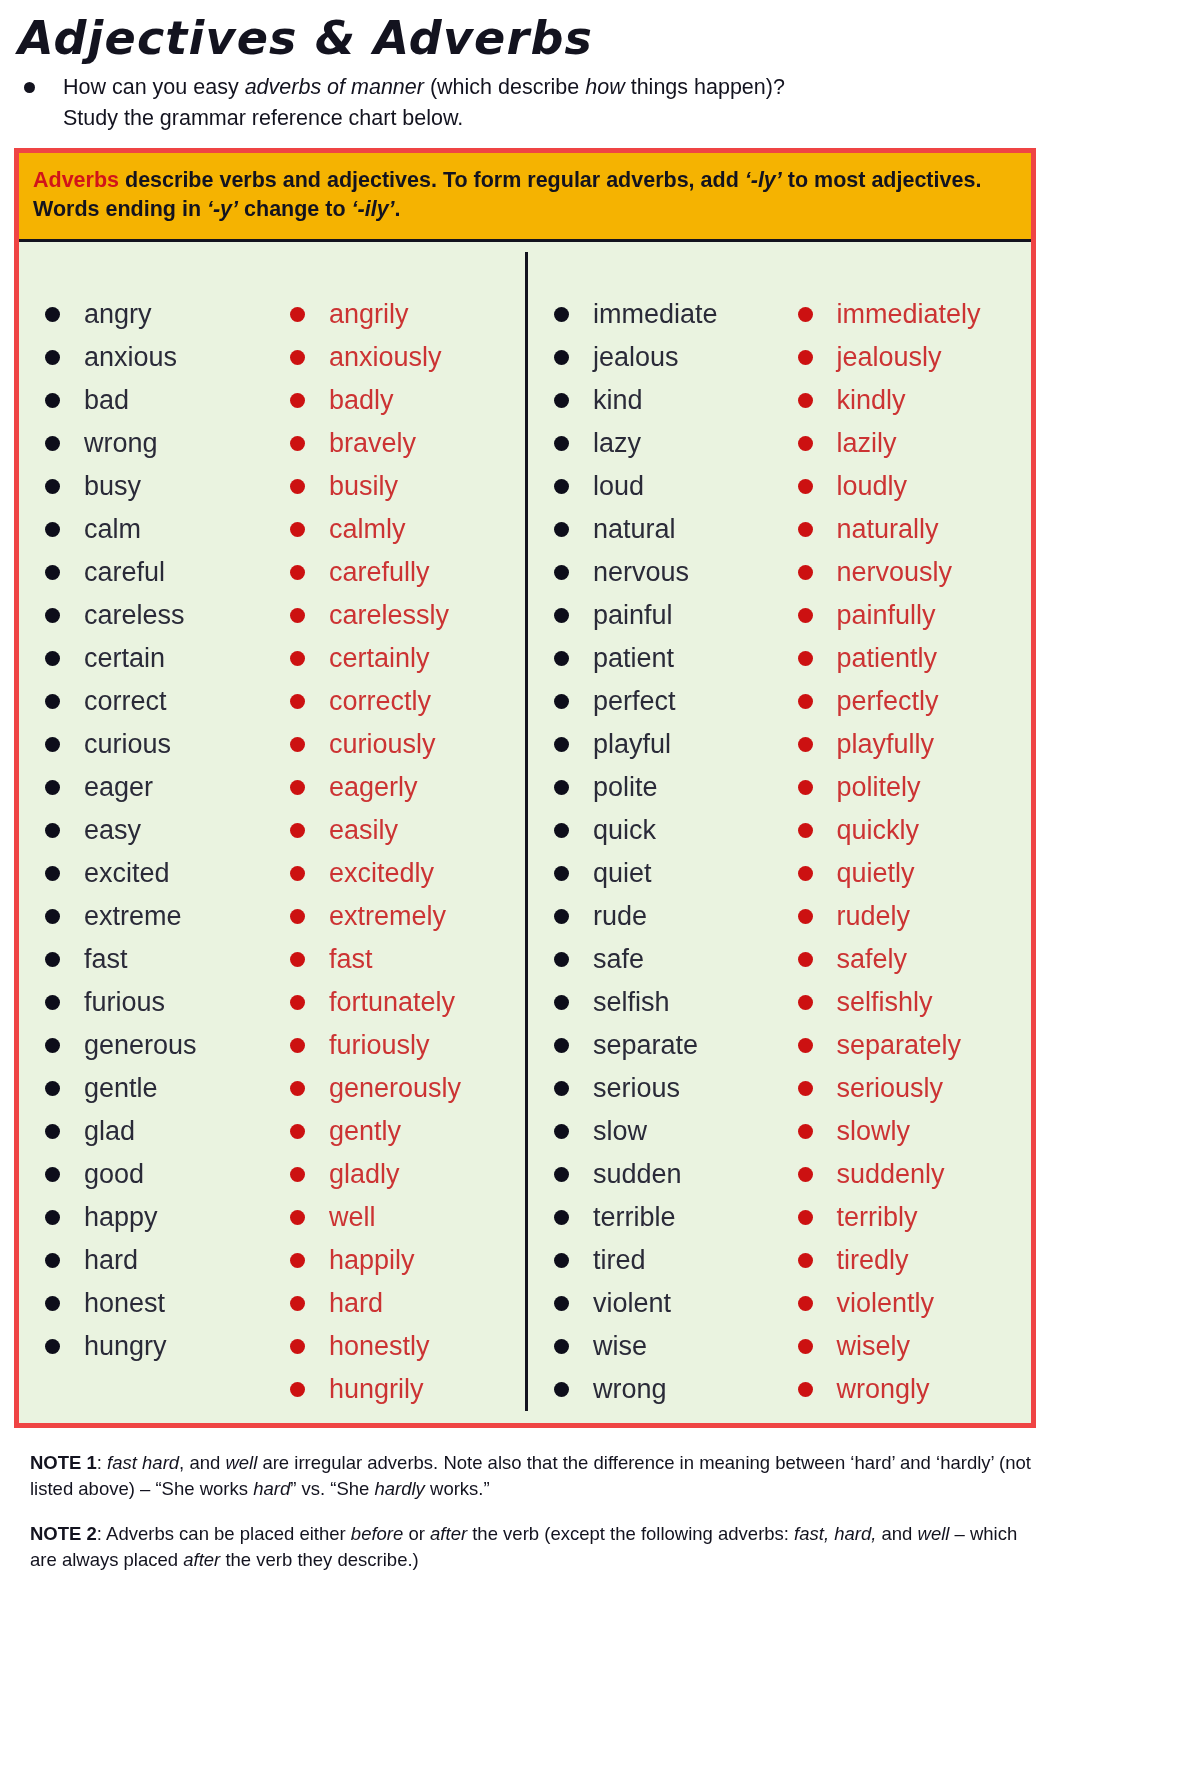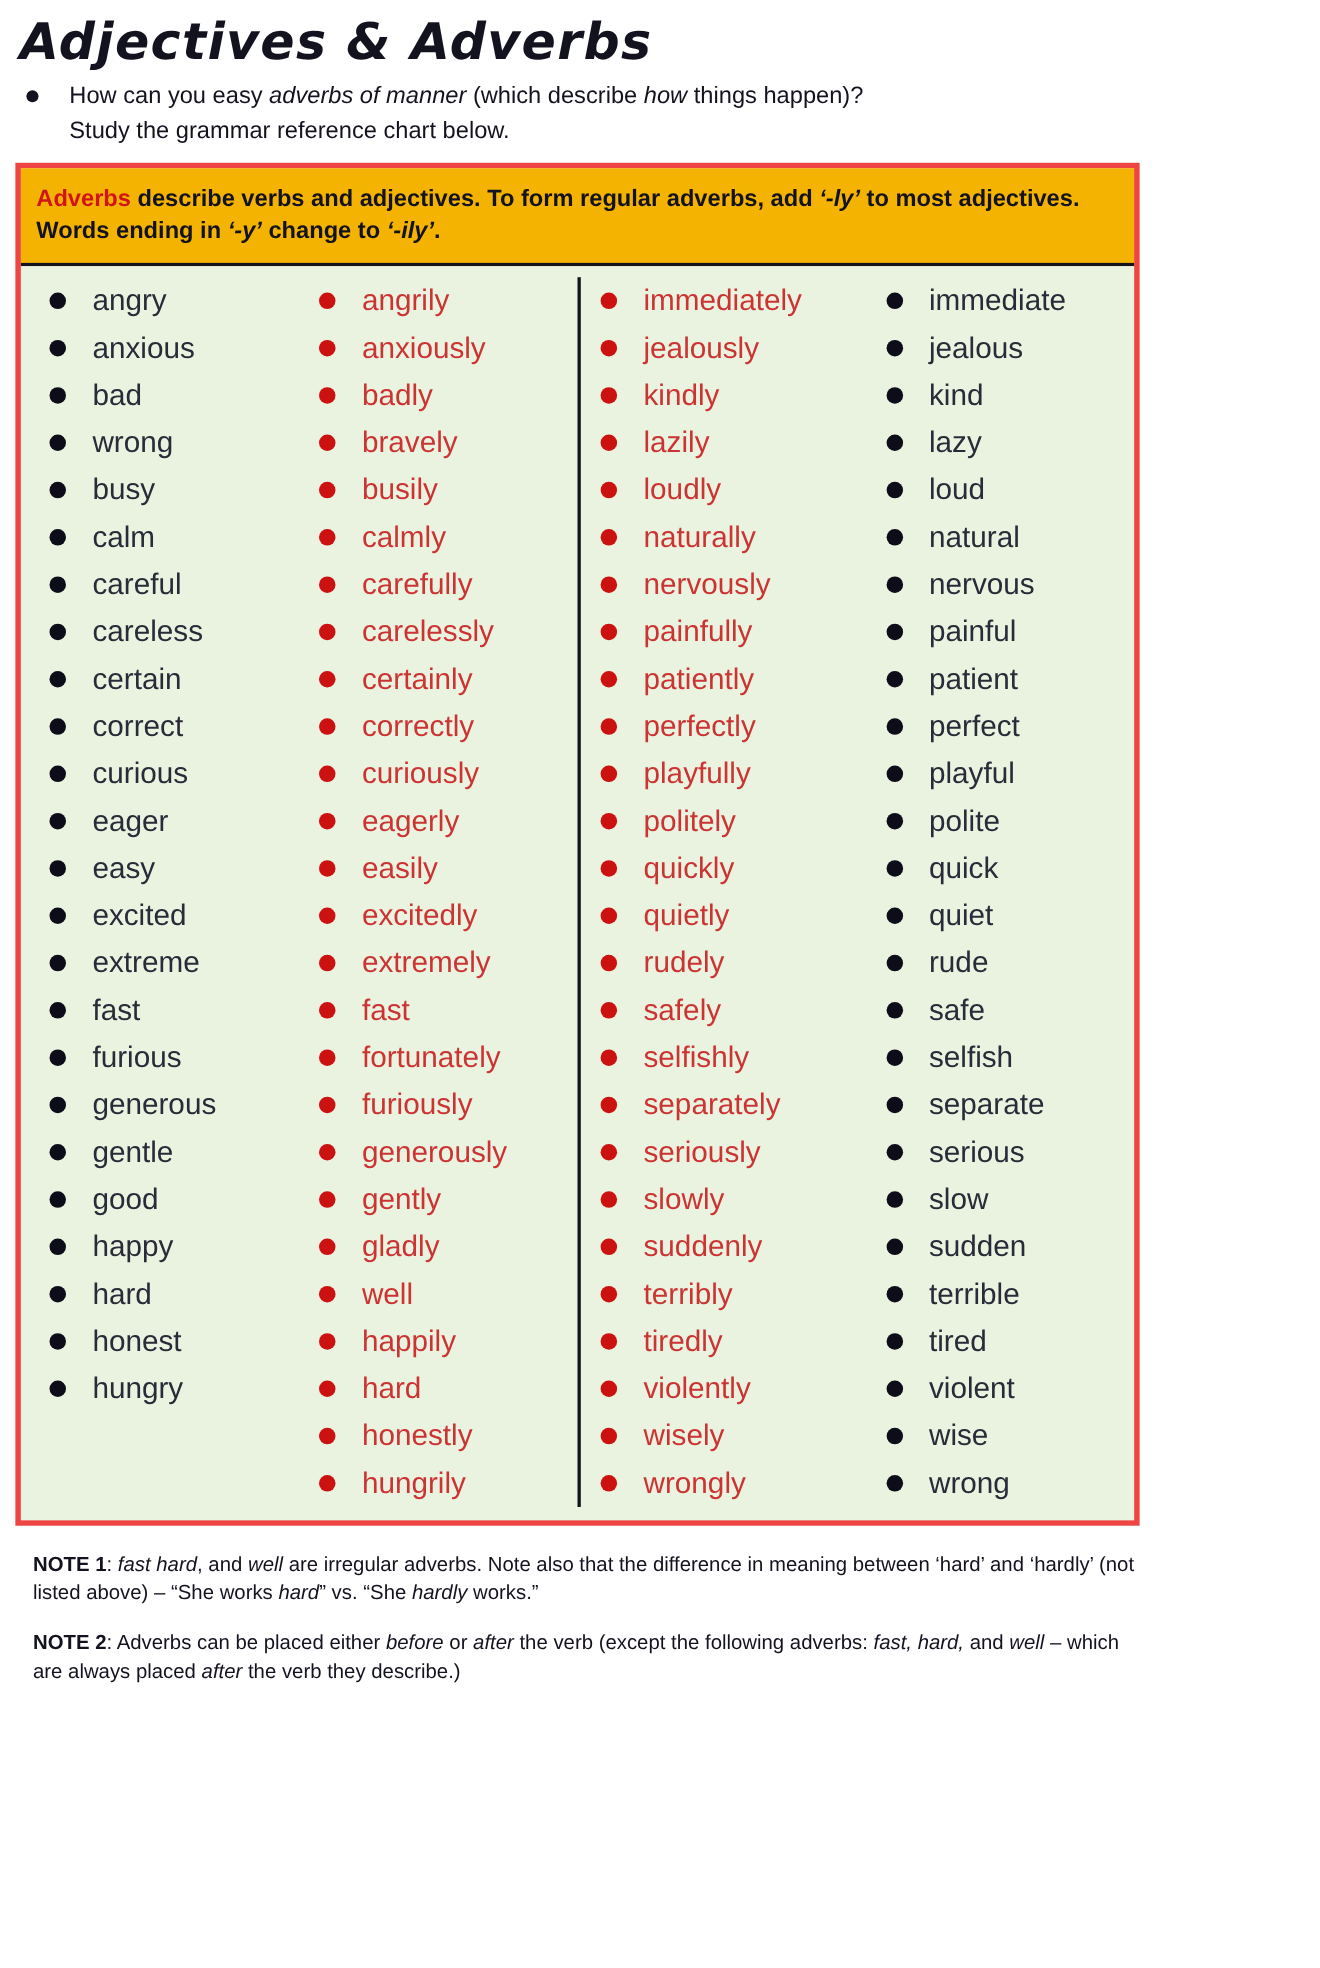--- a/index.html
+++ b/index.html
@@ -78,20 +78,21 @@
   .half {
     width: 50%;
     display: flex;
   }
   .half.right {
     border-left: 3px solid #13131f;
   }
   .col {
     width: 50%;
     padding-left: 22px;
+    margin-top: 41px;
   }
   .col.adj { padding-left: 26px; }
   .col.adv { padding-left: 18px; }
   .half.right .col.adj { padding-left: 26px; }
 
   .row {
     display: flex;
     align-items: center;
     height: 43px;
   }
@@ -221,20 +222,24 @@
             <div class="row">
               <span class="dot black"></span>
               <span class="word black">generous</span>
             </div>
             <div class="row">
               <span class="dot black"></span>
               <span class="word black">gentle</span>
             </div>
             <div class="row">
               <span class="dot black"></span>
+              <span class="word black">glad</span>
+            </div>
+            <div class="row">
+              <span class="dot black"></span>
               <span class="word black">good</span>
             </div>
             <div class="row">
               <span class="dot black"></span>
               <span class="word black">happy</span>
             </div>
             <div class="row">
               <span class="dot black"></span>
               <span class="word black">hard</span>
             </div>
@@ -348,20 +353,126 @@
               <span class="dot red"></span>
               <span class="word red">honestly</span>
             </div>
             <div class="row">
               <span class="dot red"></span>
               <span class="word red">hungrily</span>
             </div>
           </div>
       </div>
       <div class="half right">
+        <div class="col adj" id="col-r-adj">
+            <div class="row">
+              <span class="dot black"></span>
+              <span class="word black">immediate</span>
+            </div>
+            <div class="row">
+              <span class="dot black"></span>
+              <span class="word black">jealous</span>
+            </div>
+            <div class="row">
+              <span class="dot black"></span>
+              <span class="word black">kind</span>
+            </div>
+            <div class="row">
+              <span class="dot black"></span>
+              <span class="word black">lazy</span>
+            </div>
+            <div class="row">
+              <span class="dot black"></span>
+              <span class="word black">loud</span>
+            </div>
+            <div class="row">
+              <span class="dot black"></span>
+              <span class="word black">natural</span>
+            </div>
+            <div class="row">
+              <span class="dot black"></span>
+              <span class="word black">nervous</span>
+            </div>
+            <div class="row">
+              <span class="dot black"></span>
+              <span class="word black">painful</span>
+            </div>
+            <div class="row">
+              <span class="dot black"></span>
+              <span class="word black">patient</span>
+            </div>
+            <div class="row">
+              <span class="dot black"></span>
+              <span class="word black">perfect</span>
+            </div>
+            <div class="row">
+              <span class="dot black"></span>
+              <span class="word black">playful</span>
+            </div>
+            <div class="row">
+              <span class="dot black"></span>
+              <span class="word black">polite</span>
+            </div>
+            <div class="row">
+              <span class="dot black"></span>
+              <span class="word black">quick</span>
+            </div>
+            <div class="row">
+              <span class="dot black"></span>
+              <span class="word black">quiet</span>
+            </div>
+            <div class="row">
+              <span class="dot black"></span>
+              <span class="word black">rude</span>
+            </div>
+            <div class="row">
+              <span class="dot black"></span>
+              <span class="word black">safe</span>
+            </div>
+            <div class="row">
+              <span class="dot black"></span>
+              <span class="word black">selfish</span>
+            </div>
+            <div class="row">
+              <span class="dot black"></span>
+              <span class="word black">separate</span>
+            </div>
+            <div class="row">
+              <span class="dot black"></span>
+              <span class="word black">serious</span>
+            </div>
+            <div class="row">
+              <span class="dot black"></span>
+              <span class="word black">slow</span>
+            </div>
+            <div class="row">
+              <span class="dot black"></span>
+              <span class="word black">sudden</span>
+            </div>
+            <div class="row">
+              <span class="dot black"></span>
+              <span class="word black">terrible</span>
+            </div>
+            <div class="row">
+              <span class="dot black"></span>
+              <span class="word black">tired</span>
+            </div>
+            <div class="row">
+              <span class="dot black"></span>
+              <span class="word black">violent</span>
+            </div>
+            <div class="row">
+              <span class="dot black"></span>
+              <span class="word black">wise</span>
+            </div>
+            <div class="row">
+              <span class="dot black"></span>
+              <span class="word black">wrong</span>
+            </div>
+          </div>
         <div class="col adv" id="col-r-adv">
             <div class="row">
               <span class="dot red"></span>
               <span class="word red">immediately</span>
             </div>
             <div class="row">
               <span class="dot red"></span>
               <span class="word red">jealously</span>
             </div>
             <div class="row">
@@ -452,126 +563,20 @@
               <span class="dot red"></span>
               <span class="word red">violently</span>
             </div>
             <div class="row">
               <span class="dot red"></span>
               <span class="word red">wisely</span>
             </div>
             <div class="row">
               <span class="dot red"></span>
               <span class="word red">wrongly</span>
-            </div>
-          </div>
-        <div class="col adj" id="col-r-adj">
-            <div class="row">
-              <span class="dot black"></span>
-              <span class="word black">immediate</span>
-            </div>
-            <div class="row">
-              <span class="dot black"></span>
-              <span class="word black">jealous</span>
-            </div>
-            <div class="row">
-              <span class="dot black"></span>
-              <span class="word black">kind</span>
-            </div>
-            <div class="row">
-              <span class="dot black"></span>
-              <span class="word black">lazy</span>
-            </div>
-            <div class="row">
-              <span class="dot black"></span>
-              <span class="word black">loud</span>
-            </div>
-            <div class="row">
-              <span class="dot black"></span>
-              <span class="word black">natural</span>
-            </div>
-            <div class="row">
-              <span class="dot black"></span>
-              <span class="word black">nervous</span>
-            </div>
-            <div class="row">
-              <span class="dot black"></span>
-              <span class="word black">painful</span>
-            </div>
-            <div class="row">
-              <span class="dot black"></span>
-              <span class="word black">patient</span>
-            </div>
-            <div class="row">
-              <span class="dot black"></span>
-              <span class="word black">perfect</span>
-            </div>
-            <div class="row">
-              <span class="dot black"></span>
-              <span class="word black">playful</span>
-            </div>
-            <div class="row">
-              <span class="dot black"></span>
-              <span class="word black">polite</span>
-            </div>
-            <div class="row">
-              <span class="dot black"></span>
-              <span class="word black">quick</span>
-            </div>
-            <div class="row">
-              <span class="dot black"></span>
-              <span class="word black">quiet</span>
-            </div>
-            <div class="row">
-              <span class="dot black"></span>
-              <span class="word black">rude</span>
-            </div>
-            <div class="row">
-              <span class="dot black"></span>
-              <span class="word black">safe</span>
-            </div>
-            <div class="row">
-              <span class="dot black"></span>
-              <span class="word black">selfish</span>
-            </div>
-            <div class="row">
-              <span class="dot black"></span>
-              <span class="word black">separate</span>
-            </div>
-            <div class="row">
-              <span class="dot black"></span>
-              <span class="word black">serious</span>
-            </div>
-            <div class="row">
-              <span class="dot black"></span>
-              <span class="word black">slow</span>
-            </div>
-            <div class="row">
-              <span class="dot black"></span>
-              <span class="word black">sudden</span>
-            </div>
-            <div class="row">
-              <span class="dot black"></span>
-              <span class="word black">terrible</span>
-            </div>
-            <div class="row">
-              <span class="dot black"></span>
-              <span class="word black">tired</span>
-            </div>
-            <div class="row">
-              <span class="dot black"></span>
-              <span class="word black">violent</span>
-            </div>
-            <div class="row">
-              <span class="dot black"></span>
-              <span class="word black">wise</span>
-            </div>
-            <div class="row">
-              <span class="dot black"></span>
-              <span class="word black">wrong</span>
             </div>
           </div>
       </div>
     </div>
 
   </div>
 
   <div class="notes">
     <p class="note">
       <b>NOTE 1</b><span>: </span><i>fast hard</i><span>, and </span><i>well</i><span> are irregular adverbs.  Note also that the difference in meaning between ‘hard’ and ‘hardly’ (not listed above) – “She works </span><i>hard</i><span>” vs. “She </span><i>hardly</i><span> works.”</span>

